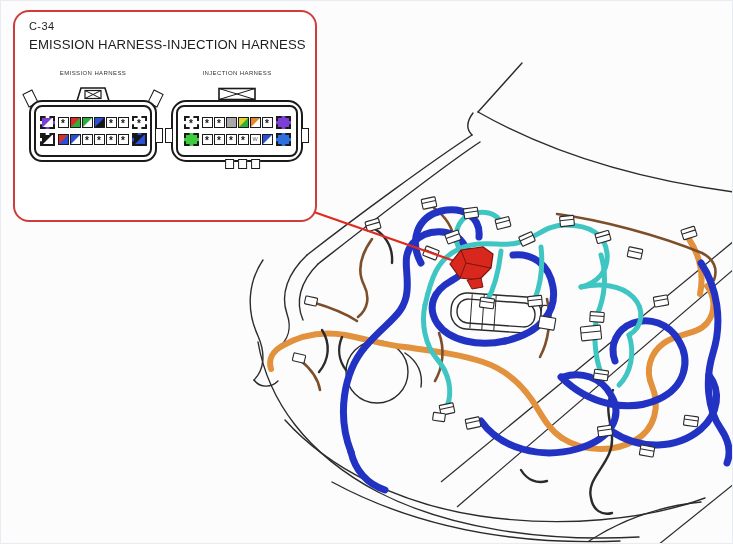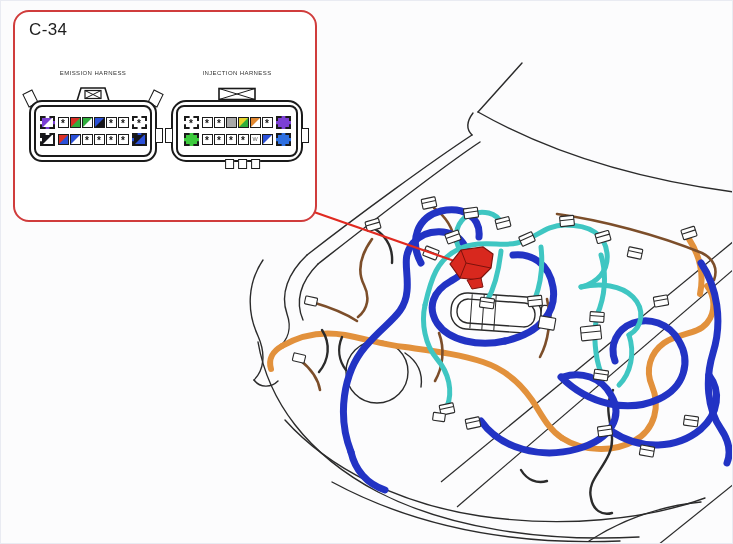--- a/index.html
+++ b/index.html
@@ -9,21 +9,21 @@
     font-family:"Liberation Sans",sans-serif;color:#1d1d1d;
   }
   svg.car{position:absolute;left:0;top:0;z-index:1;}
 
   
   .callout{
     position:absolute;left:12px;top:9px;width:304px;height:212px;z-index:3;
     background:#fff;border:2.5px solid var(--callout-border,#d03c3c);
     border-radius:16px;box-sizing:border-box;
   }
-  .callout-id{position:absolute;left:14px;top:8px;font-size:17px;letter-spacing:.4px;}
+  .callout-id{position:absolute;left:14px;top:8px;font-size:11px;letter-spacing:.4px;}
   .callout-title{position:absolute;left:14px;top:25px;font-size:13.2px;letter-spacing:.1px;white-space:nowrap;}
   .connector-area{position:absolute;left:0;top:58px;width:100%;display:flex;justify-content:space-around;padding:0 6px;box-sizing:border-box;}
   .connector-block{display:flex;flex-direction:column;align-items:center;width:148px;}
   .connector-label{font-size:6px;letter-spacing:.4px;color:#333;margin-bottom:11px;}
   .connector{position:relative;padding-top:13px;}
   .keytab{position:absolute;top:0;left:50%;transform:translateX(-50%);line-height:0;}
   .latch{position:absolute;width:9px;height:13px;border:1.5px solid #1a1a1a;background:#fff;top:4px;}
   .latch.l{left:-4px;transform:rotate(-26deg);}
   .latch.r{right:-4px;transform:rotate(26deg);}
   .bump{position:absolute;width:6px;height:13px;border:1.5px solid #1a1a1a;background:#fff;top:50%;transform:translateY(-20%);}
@@ -236,20 +236,21 @@
 
     <g stroke="#7c120c" stroke-width="1.2">
       <path d="M449,263 L460,249 L482,246 L492,253 L490,267 L478,279 L459,277 Z" style="fill:var(--marker)"></path>
       <path d="M460,249 L465,262 L490,267 M465,262 L459,277" fill="none" stroke-width="1"></path>
       <path d="M466,279 l5,9 l11,-2 l-2,-9 z" style="fill:var(--marker)" stroke-width="1"></path>
     </g>
   </svg>
 
   <div class="callout">
     <div class="callout-id">C-34</div>
+    <div class="callout-title">EMISSION HARNESS-INJECTION HARNESS</div>
 
     <div class="connector-area">
 
       <div class="connector-block">
         <div class="connector-label">EMISSION HARNESS</div>
         <div class="connector emission">
           <div class="keytab">
             <svg width="44" height="14" viewBox="0 0 44 14">
               <path d="M6,14 L10,1 L34,1 L38,14" fill="#fff" stroke="#1a1a1a" stroke-width="1.6"></path>
               <rect x="14" y="3.5" width="16" height="8" fill="#fff" stroke="#1a1a1a" stroke-width="1.2"></rect>

